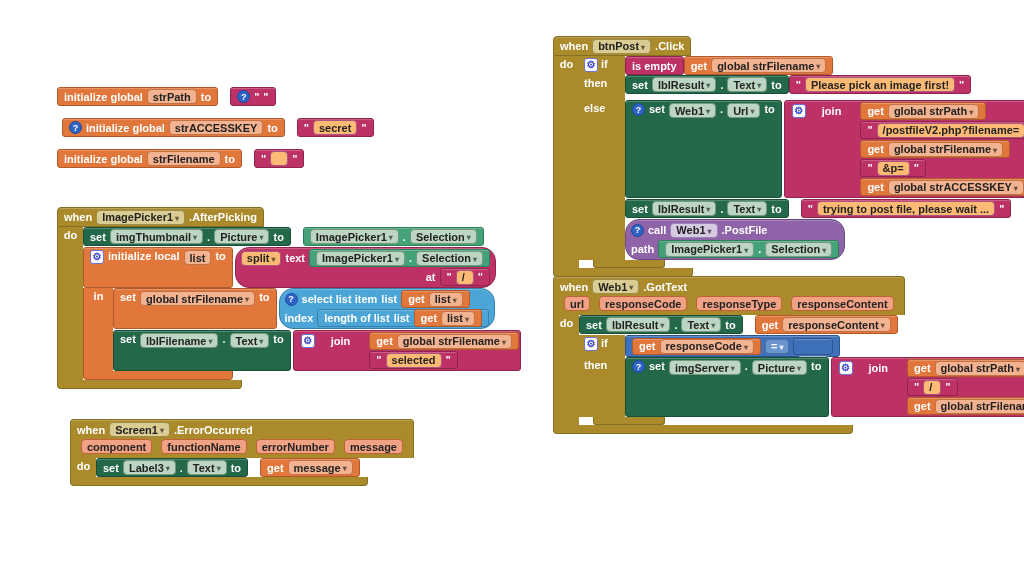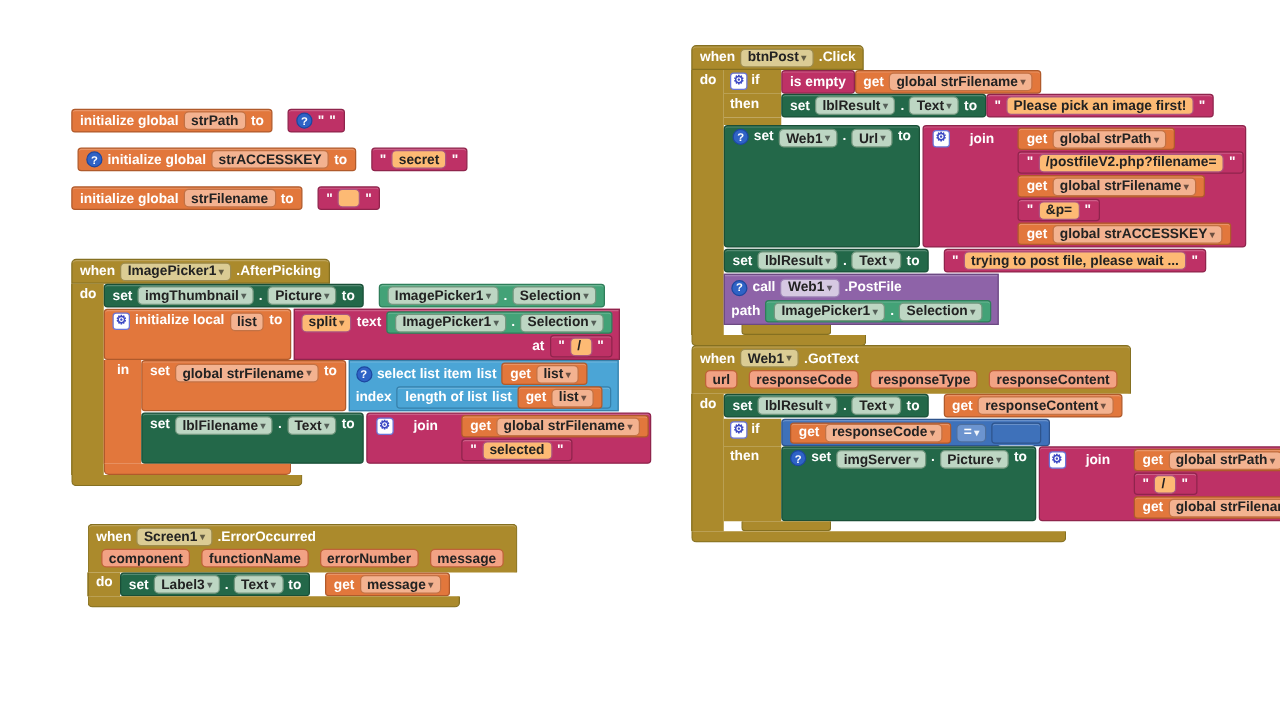--- a/index.html
+++ b/index.html
@@ -15,21 +15,21 @@
   .bodyrow{display:flex;align-items:stretch;}
 
   .bk{display:inline-flex;align-items:center;gap:4px;padding:0 6px;height:19px;border-radius:3px;
       border:1px solid rgba(0,0,0,.3);color:#fff;white-space:nowrap;
       box-shadow:inset 0 1px 0 rgba(255,255,255,.22);}
   .sm{height:17px;}
   .host{display:inline-flex;align-items:flex-start;gap:4px;padding:2px 6px 0 6px;border-radius:3px;
       border:1px solid rgba(0,0,0,.3);color:#fff;white-space:nowrap;align-self:stretch;
       box-shadow:inset 0 1px 0 rgba(255,255,255,.22);}
   .blkcol{display:inline-flex;flex-direction:column;align-items:stretch;gap:1px;padding:1px 5px;
-      border-radius:0;border:1px solid rgba(0,0,0,.3);color:#fff;white-space:nowrap;
+      border-radius:14px;border:1px solid rgba(0,0,0,.3);color:#fff;white-space:nowrap;
       box-shadow:inset 0 1px 0 rgba(255,255,255,.22);}
   .line{display:flex;align-items:center;gap:4px;height:18px;white-space:nowrap;}
   .line.right{justify-content:flex-end;}
   .line .bk{height:18px;}
   .hdr{border-radius:4px 4px 0 0;height:20px;}
   .hdr2{display:flex;flex-direction:column;align-items:flex-start;gap:2px;padding:2px 10px 4px 6px;
       border-radius:4px 4px 0 0;border:1px solid rgba(0,0,0,.3);border-bottom:none;color:#fff;
       box-shadow:inset 0 1px 0 rgba(255,255,255,.22);}
   .hrow{display:flex;align-items:center;gap:4px;}
   .params{display:flex;gap:9px;margin-left:4px;}
@@ -419,20 +419,23 @@
             <span class="bk c-magenta">
               <span class="q">"</span>
               <span class="chip ch-pink">
                   <i class="t">Please pick an image first!</i>
                 </span>
               <span class="q">"</span>
             </span>
           </div>
           <div class="ifgap"></div>
           <div class="ifrow">
+            <span class="ifcell">
+                <span>else</span>
+              </span>
             <div class="stack">
 
               <div class="rowt stretch">
                 <span class="host c-dgreen">
                   <span class="cmt"></span>
                   <span>set</span>
                   <span class="chip ch-sage">
                       <i class="t">Web1</i>
                       <span class="dd"></span>
                     </span>

